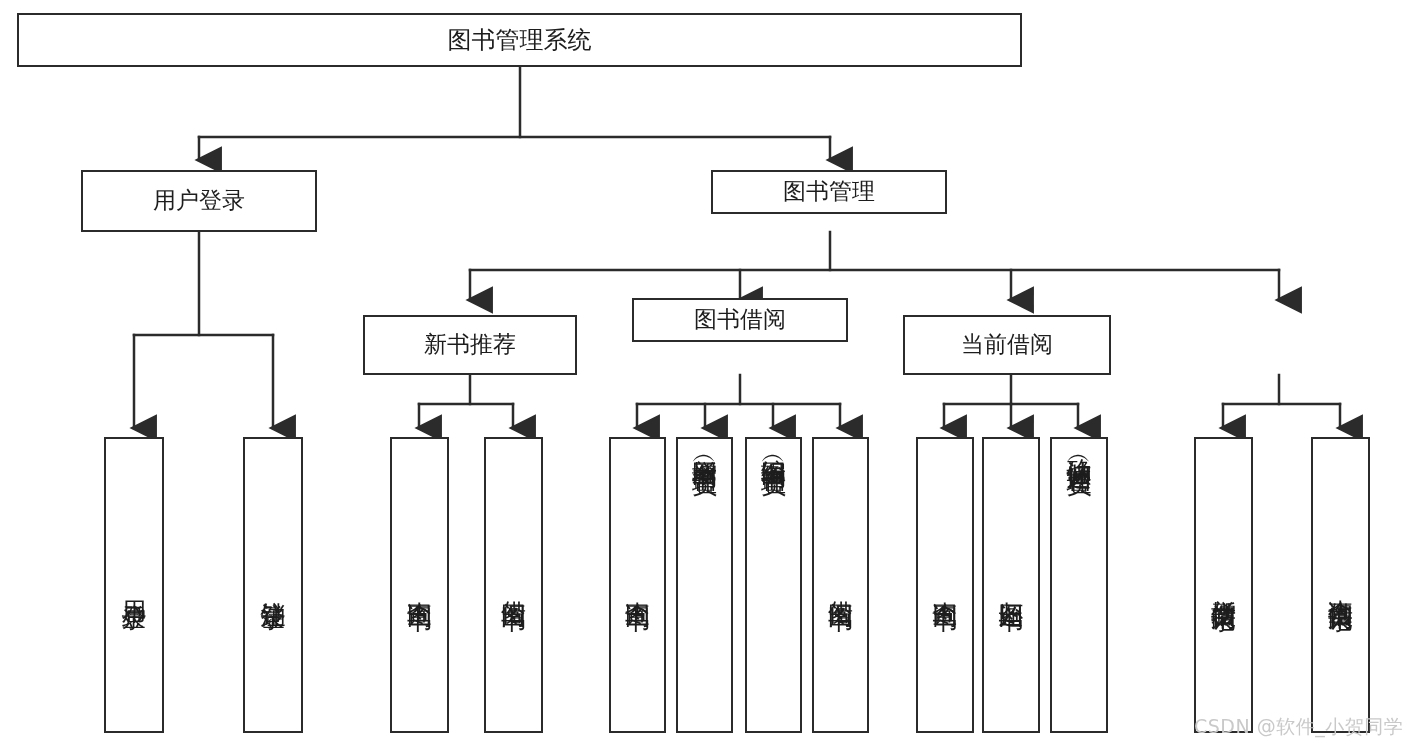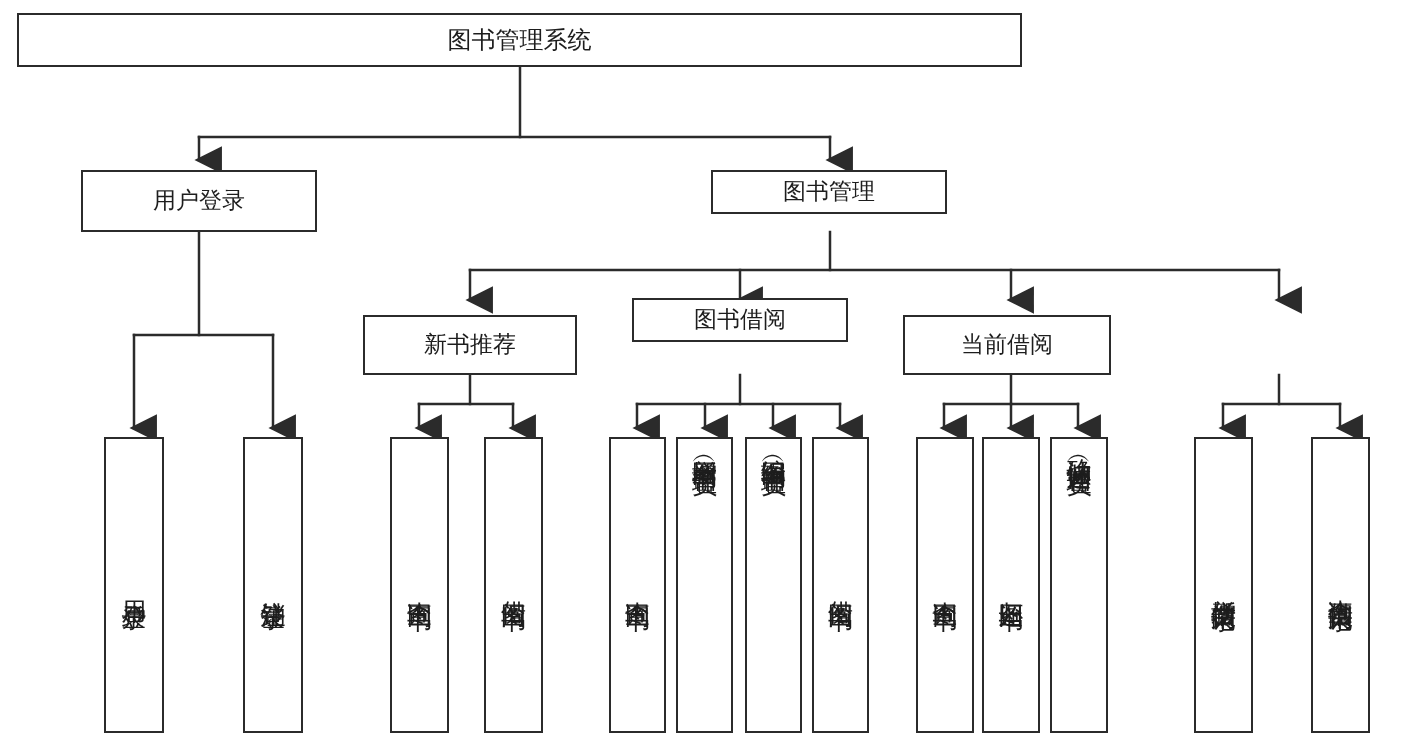--- a/index.html
+++ b/index.html
@@ -183,14 +183,15 @@
     <span class="node-label">确认归还（管理员）</span>
   </div>
 
   <div class="node vertical centered" style="left:1194px; top:437px; width:59px; height:296px;">
     <span class="node-label">新增借阅记录</span>
   </div>
   <div class="node vertical centered" style="left:1311px; top:437px; width:59px; height:296px;">
     <span class="node-label">查询借阅记录</span>
   </div>
 
+  <div class="watermark" style="left:1194px; top:714px;">CSDN @软件_小贺同学</div>
 
 </div>
 
 </body></html>

